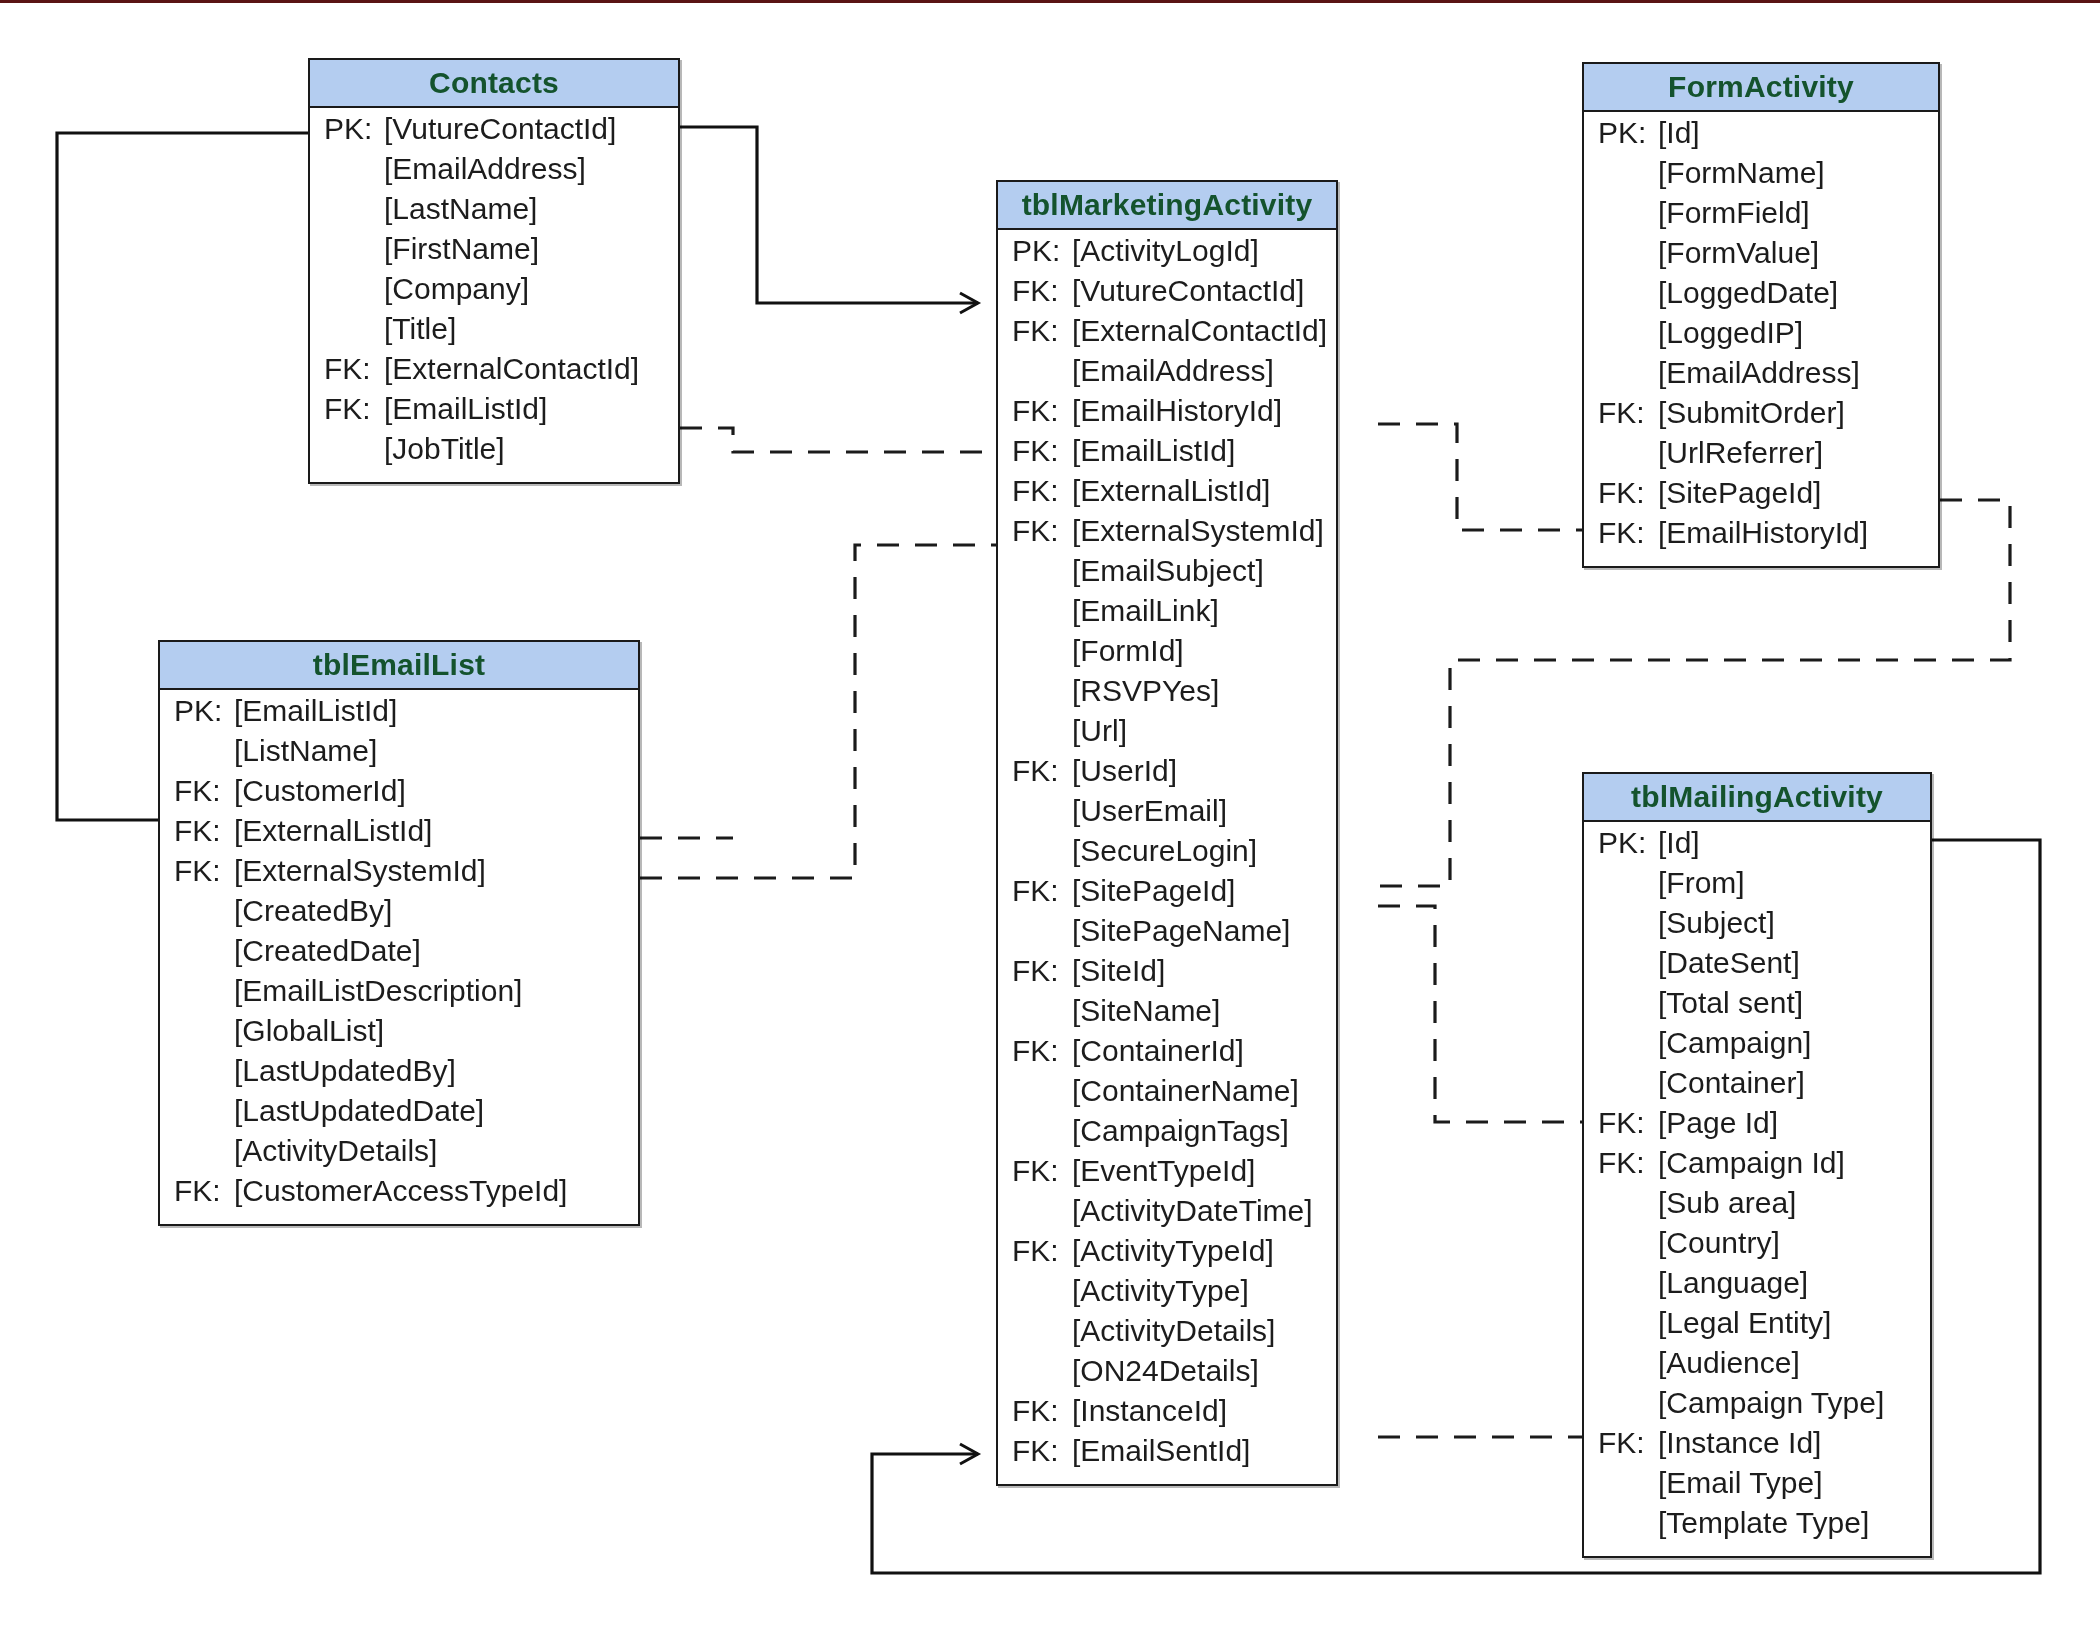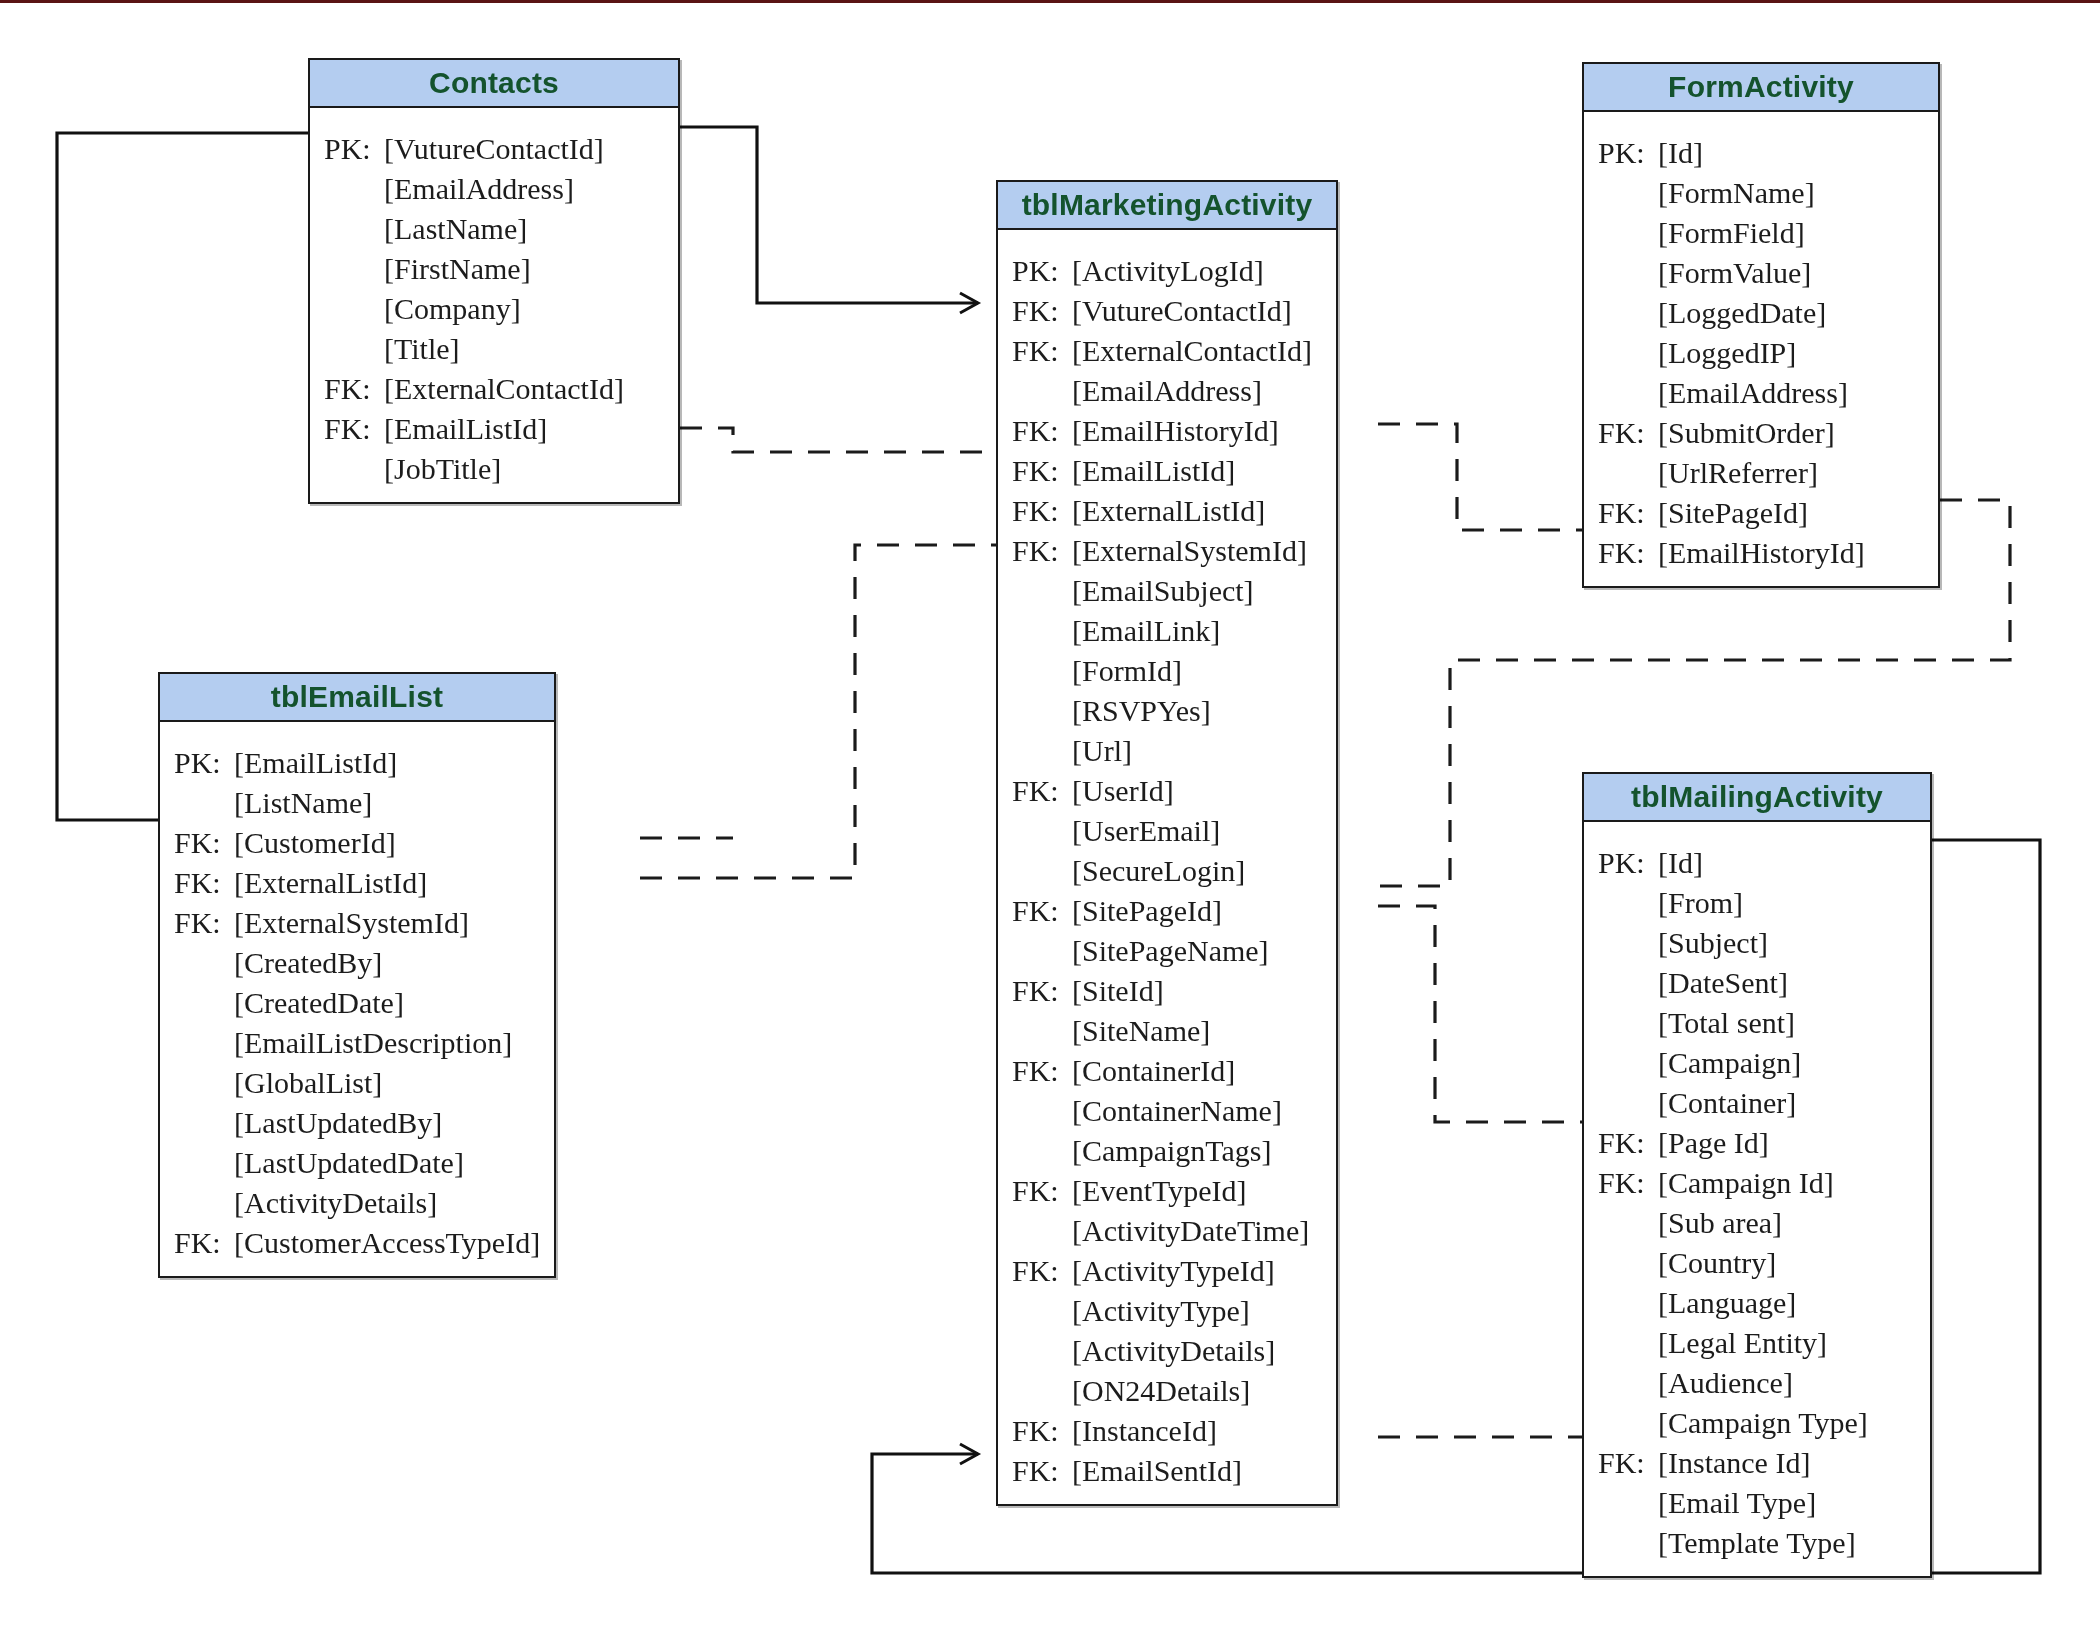--- a/index.html
+++ b/index.html
@@ -45,22 +45,21 @@
     border-bottom: 2px solid #1a1a1a;
     text-align: center;
     font-weight: bold;
     font-size: 30px;
     color: #14532d;
     line-height: 46px;
     height: 48px;
     letter-spacing: 0.2px;
   }
   .entity-body {
-    padding: 24px 0 10px 0;
-    font-family: Liberation Serif, serif;
+    padding: 4px 0 10px 0;
   }
   .field {
     display: flex;
     align-items: baseline;
     height: 40px;
     font-size: 30px;
     color: #1c1c1c;
     white-space: nowrap;
   }
   .field .key {
@@ -70,21 +69,21 @@
     box-sizing: border-box;
     text-align: left;
     color: #1c1c1c;
   }
   .field .col {
     display: inline-block;
   }
 
   
   #ent-contacts       { left: 308px;  top: 58px;   width: 372px;  }
-  #ent-emaillist      { left: 158px;  top: 672px;  width: 398px;  }
+  #ent-emaillist      { left: 158px;  top: 640px;  width: 482px;  }
   #ent-marketing      { left: 996px;  top: 180px;  width: 342px;  }
   #ent-formactivity   { left: 1582px; top: 62px;   width: 358px;  }
   #ent-mailing        { left: 1582px; top: 772px;  width: 350px;  }
 </style>
 </head>
 <body>
 
 <div id="canvas">
 
   <div id="top-rule"></div>

